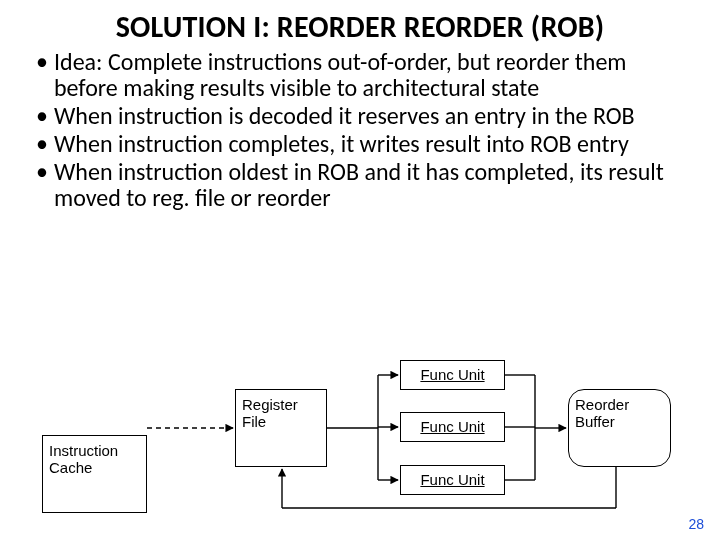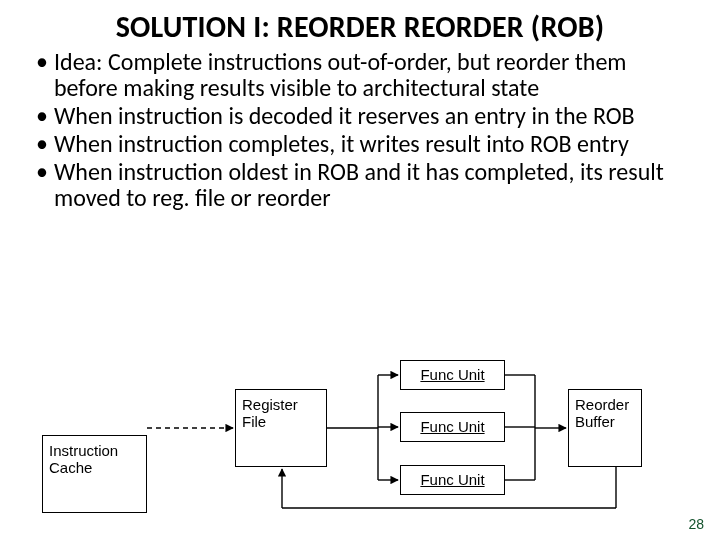--- a/index.html
+++ b/index.html
@@ -61,21 +61,21 @@
     align-items: center;
     justify-content: center;
     padding: 0;
     text-decoration: underline;
   }
   .slide-num {
     position: absolute;
     right: 16px;
     bottom: 8px;
     font-size: 14px;
-    color: #14532d;
+    color: #1d4ed8;
     font-family: Arial, sans-serif;
   }
   svg.wires {
     position: absolute;
     left: 0; top: 0;
     width: 720px; height: 180px;
     overflow: visible;
   }
 </style>
 </head>
@@ -95,21 +95,21 @@
 <div class="diagram">
 
   <div class="box" style="left:42px; top:47px; width:105px; height:78px;margin-top:32px;">Instruction<br>Cache</div>
 
   <div class="box" style="left:235px; top:33px; width:92px; height:78px;">Register<br>File</div>
 
   <div class="box fu" style="left:400px; top:4px;  width:105px; height:30px;">Func Unit</div>
   <div class="box fu" style="left:400px; top:56px; width:105px; height:30px;">Func Unit</div>
   <div class="box fu" style="left:400px; top:109px;width:105px; height:30px;">Func Unit</div>
 
-  <div class="box" style="left:568px; top:33px; width:74px; height:78px;">Reorder<br>Buffer</div>
+  <div class="box" style="left:568px; top:33px; width:103px; height:78px;border-radius:16px;">Reorder<br>Buffer</div>
 
   <svg class="wires">
     <defs>
       <marker id="ah" viewBox="0 0 10 10" refX="9" refY="5" markerWidth="6" markerHeight="6" orient="auto-start-reverse">
         <path d="M 0 0 L 10 5 L 0 10 z" fill="#000"></path>
       </marker>
     </defs>
 
     <line x1="147" y1="72" x2="233" y2="72" stroke="#000" stroke-width="1.4" stroke-dasharray="5 4" marker-end="url(#ah)"></line>
 

